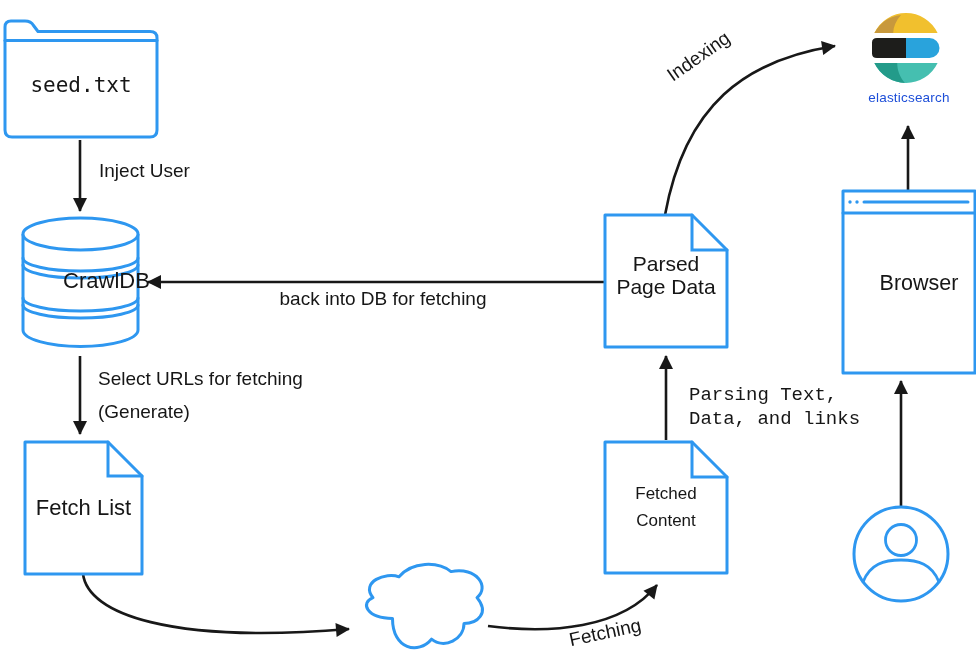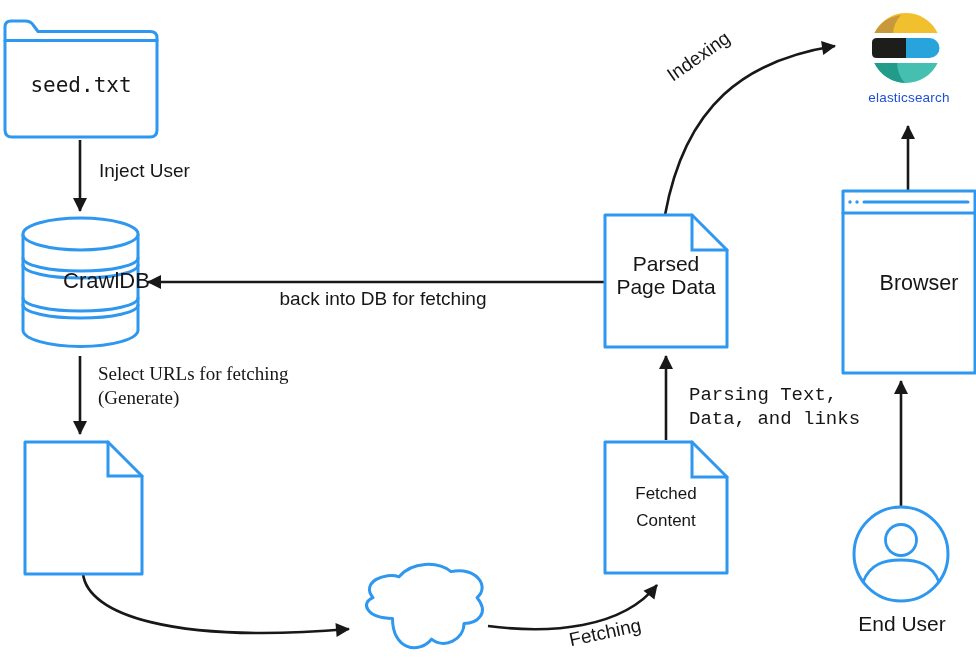--- a/index.html
+++ b/index.html
@@ -103,37 +103,37 @@
   </svg>
 
   <div class="lbl mono center" style="left:5px;top:73px;width:152px;">seed.txt</div>
 
   <div class="lbl ann" style="left:99px;top:160px;">Inject User</div>
 
   <div class="lbl node-lbl" style="left:23px;top:268px;width:115px;margin-left:26px;">CrawlDB</div>
 
   <div class="lbl ann center" style="left:255px;top:288px;width:256px;">back into DB for fetching</div>
 
-  <div class="lbl ann" style="left:98px;top:362px;line-height:24px;font-family:Liberation Serif, serif;">Select URLs for fetching
+  <div class="lbl ann" style="left:98px;top:362px;line-height:33px;">Select URLs for fetching
 (Generate)</div>
 
+  <div class="lbl node-lbl" style="left:25px;top:495px;width:117px;">Fetch List</div>
 
 
   <div class="lbl ann rot-fetching" style="left:572px;top:629px;">Fetching</div>
 
   <div class="lbl node-lbl" style="left:605px;top:480px;width:122px;font-size:17px;line-height:27px;">Fetched
 Content</div>
 
   <div class="lbl ann" style="left:689px;top:383px;line-height:24px;font-family:Liberation Mono, monospace;">Parsing Text,
 Data, and links</div>
 
   <div class="lbl node-lbl" style="left:605px;top:252px;width:122px;font-size:21px;line-height:23px;">Parsed
 Page Data</div>
 
   <div class="lbl ann rot-indexing" style="left:676px;top:64px;">Indexing</div>
 
   <div class="lbl es-word center" style="left:853px;top:90px;width:112px;">elasticsearch</div>
 
   <div class="lbl node-lbl" style="left:843px;top:271px;width:152px;font-size:21.5px;">Browser</div>
 
-  <div class="lbl node-lbl" style="left:841px;top:611px;width:122px;font-size:21px;">End User</div>
 
 </div>
 
 </body></html>

